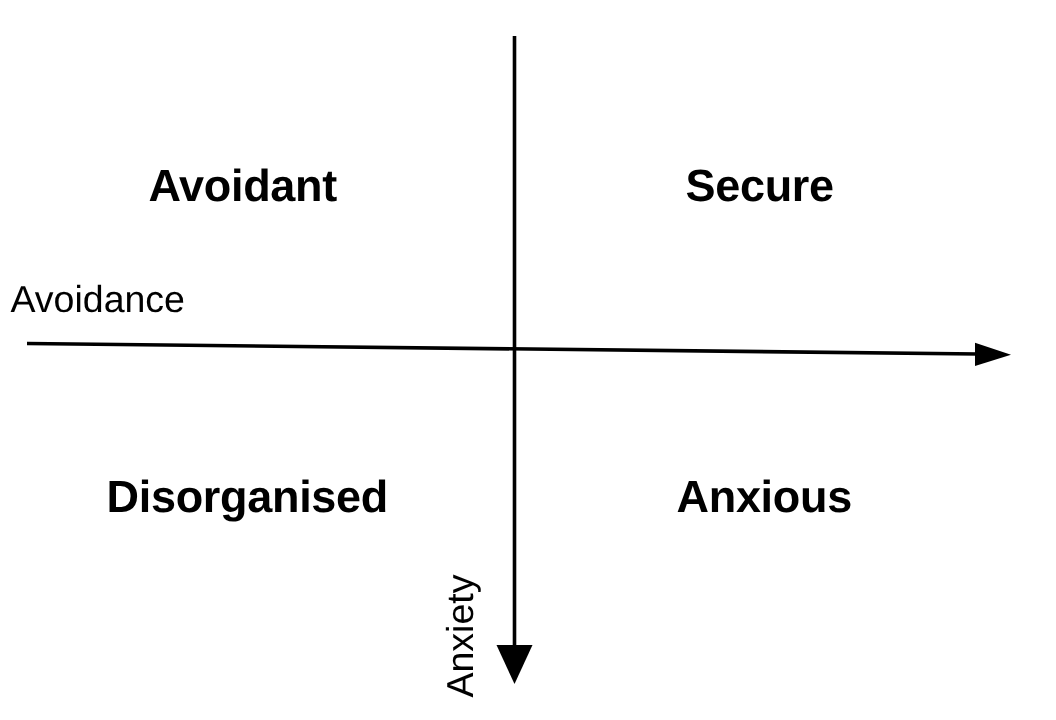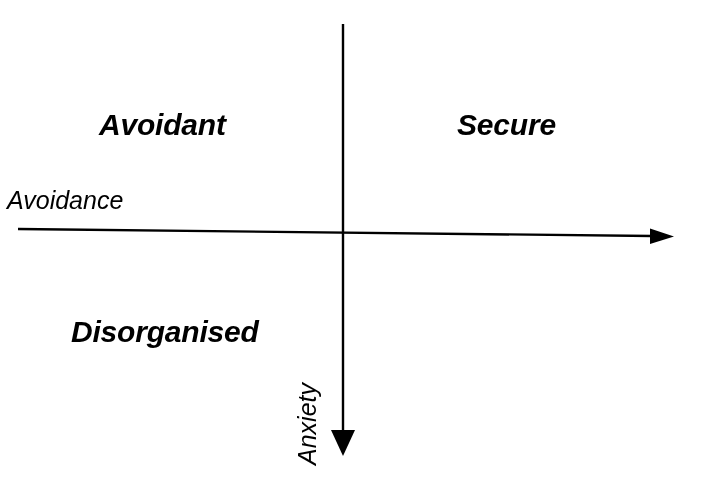--- a/index.html
+++ b/index.html
@@ -9,21 +9,20 @@
     background: #ffffff;
   }
   #canvas {
     position: relative;
     width: 704px;
     height: 480px;
     background: #ffffff;
     overflow: hidden;
     font-family: "Liberation Sans", sans-serif;
     color: #000000;
-    font-style: italic;
   }
   #axes-svg {
     position: absolute;
     left: 0;
     top: 0;
     width: 704px;
     height: 480px;
   }
   .quadrant-label {
     position: absolute;
@@ -72,18 +71,19 @@
     <line x1="343" y1="24" x2="343" y2="433" stroke="#000000" stroke-width="2.4"></line>
     <polygon points="331,430 355,430 343,456" fill="#000000"></polygon>
   </svg>
 
   <div class="quadrant-label" id="label-avoidant">Avoidant</div>
 
   <div class="quadrant-label" id="label-disorganised">Disorganised</div>
 
   <div class="quadrant-label" id="label-secure">Secure</div>
 
+  <div class="quadrant-label" id="label-anxious">Anxious</div>
 
   <div class="axis-label" id="label-avoidance">Avoidance</div>
 
   <div class="axis-label" id="label-anxiety">Anxiety</div>
 
 </div>
 
 </body></html>

